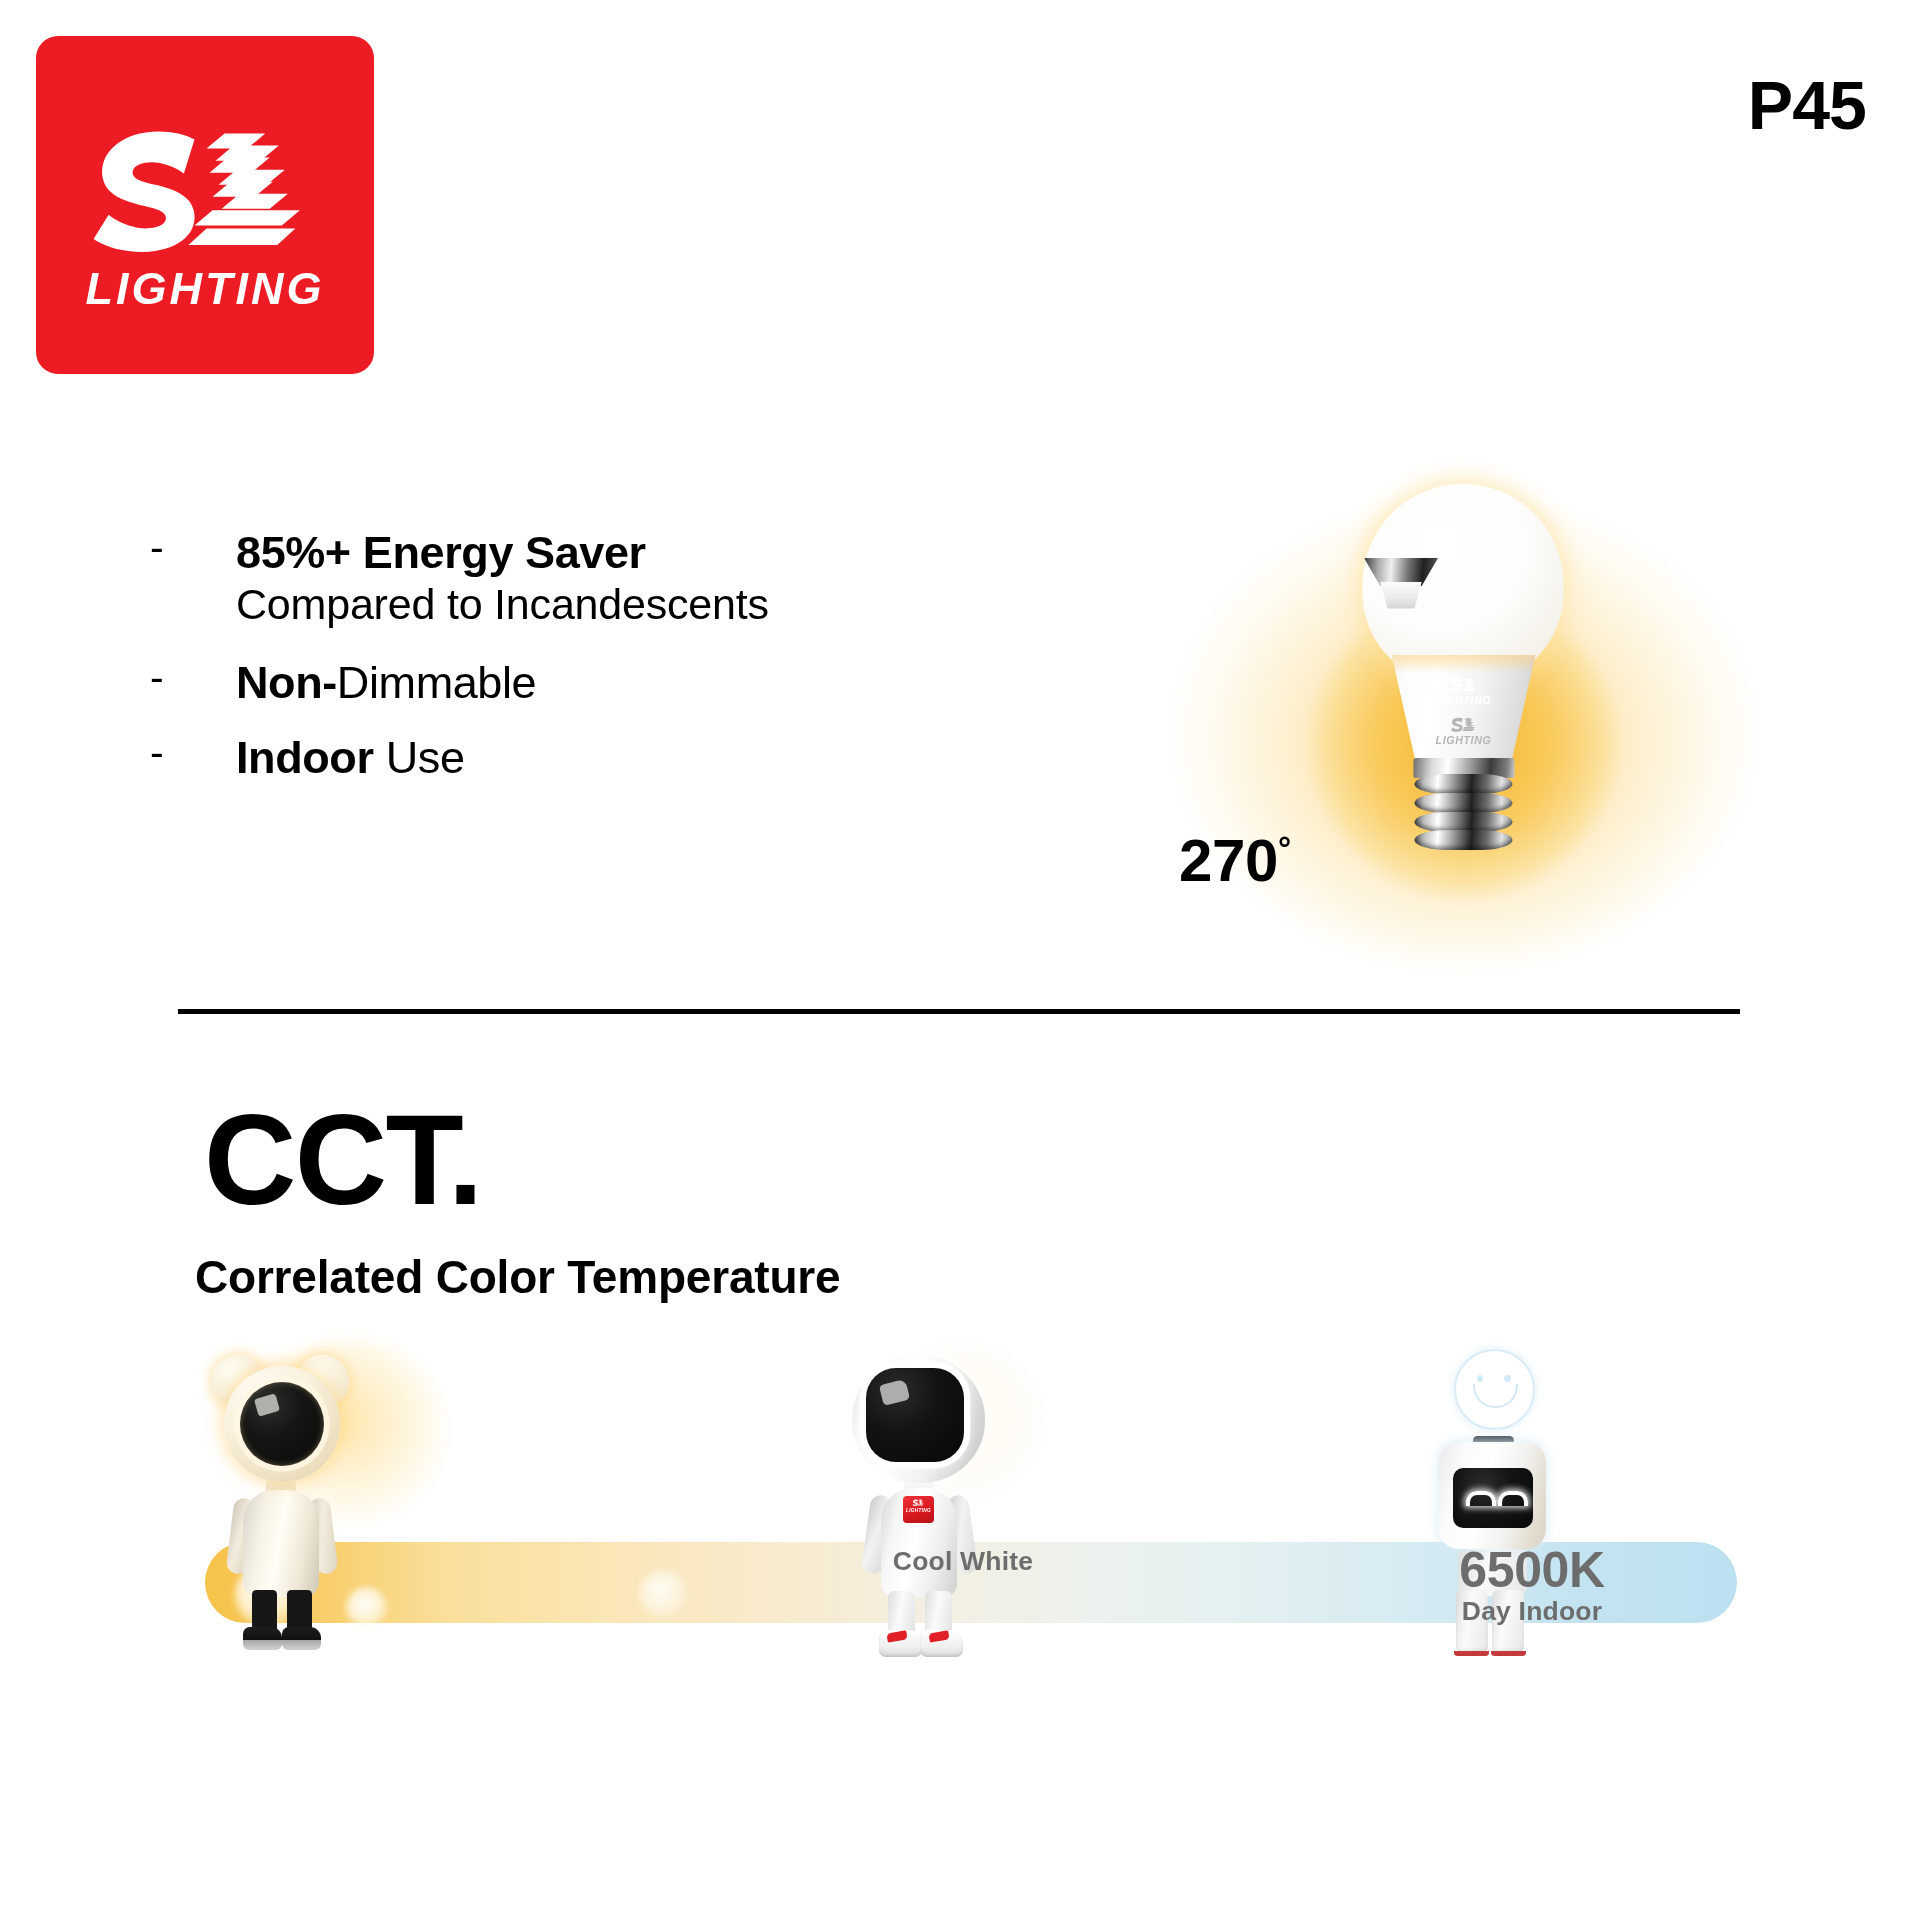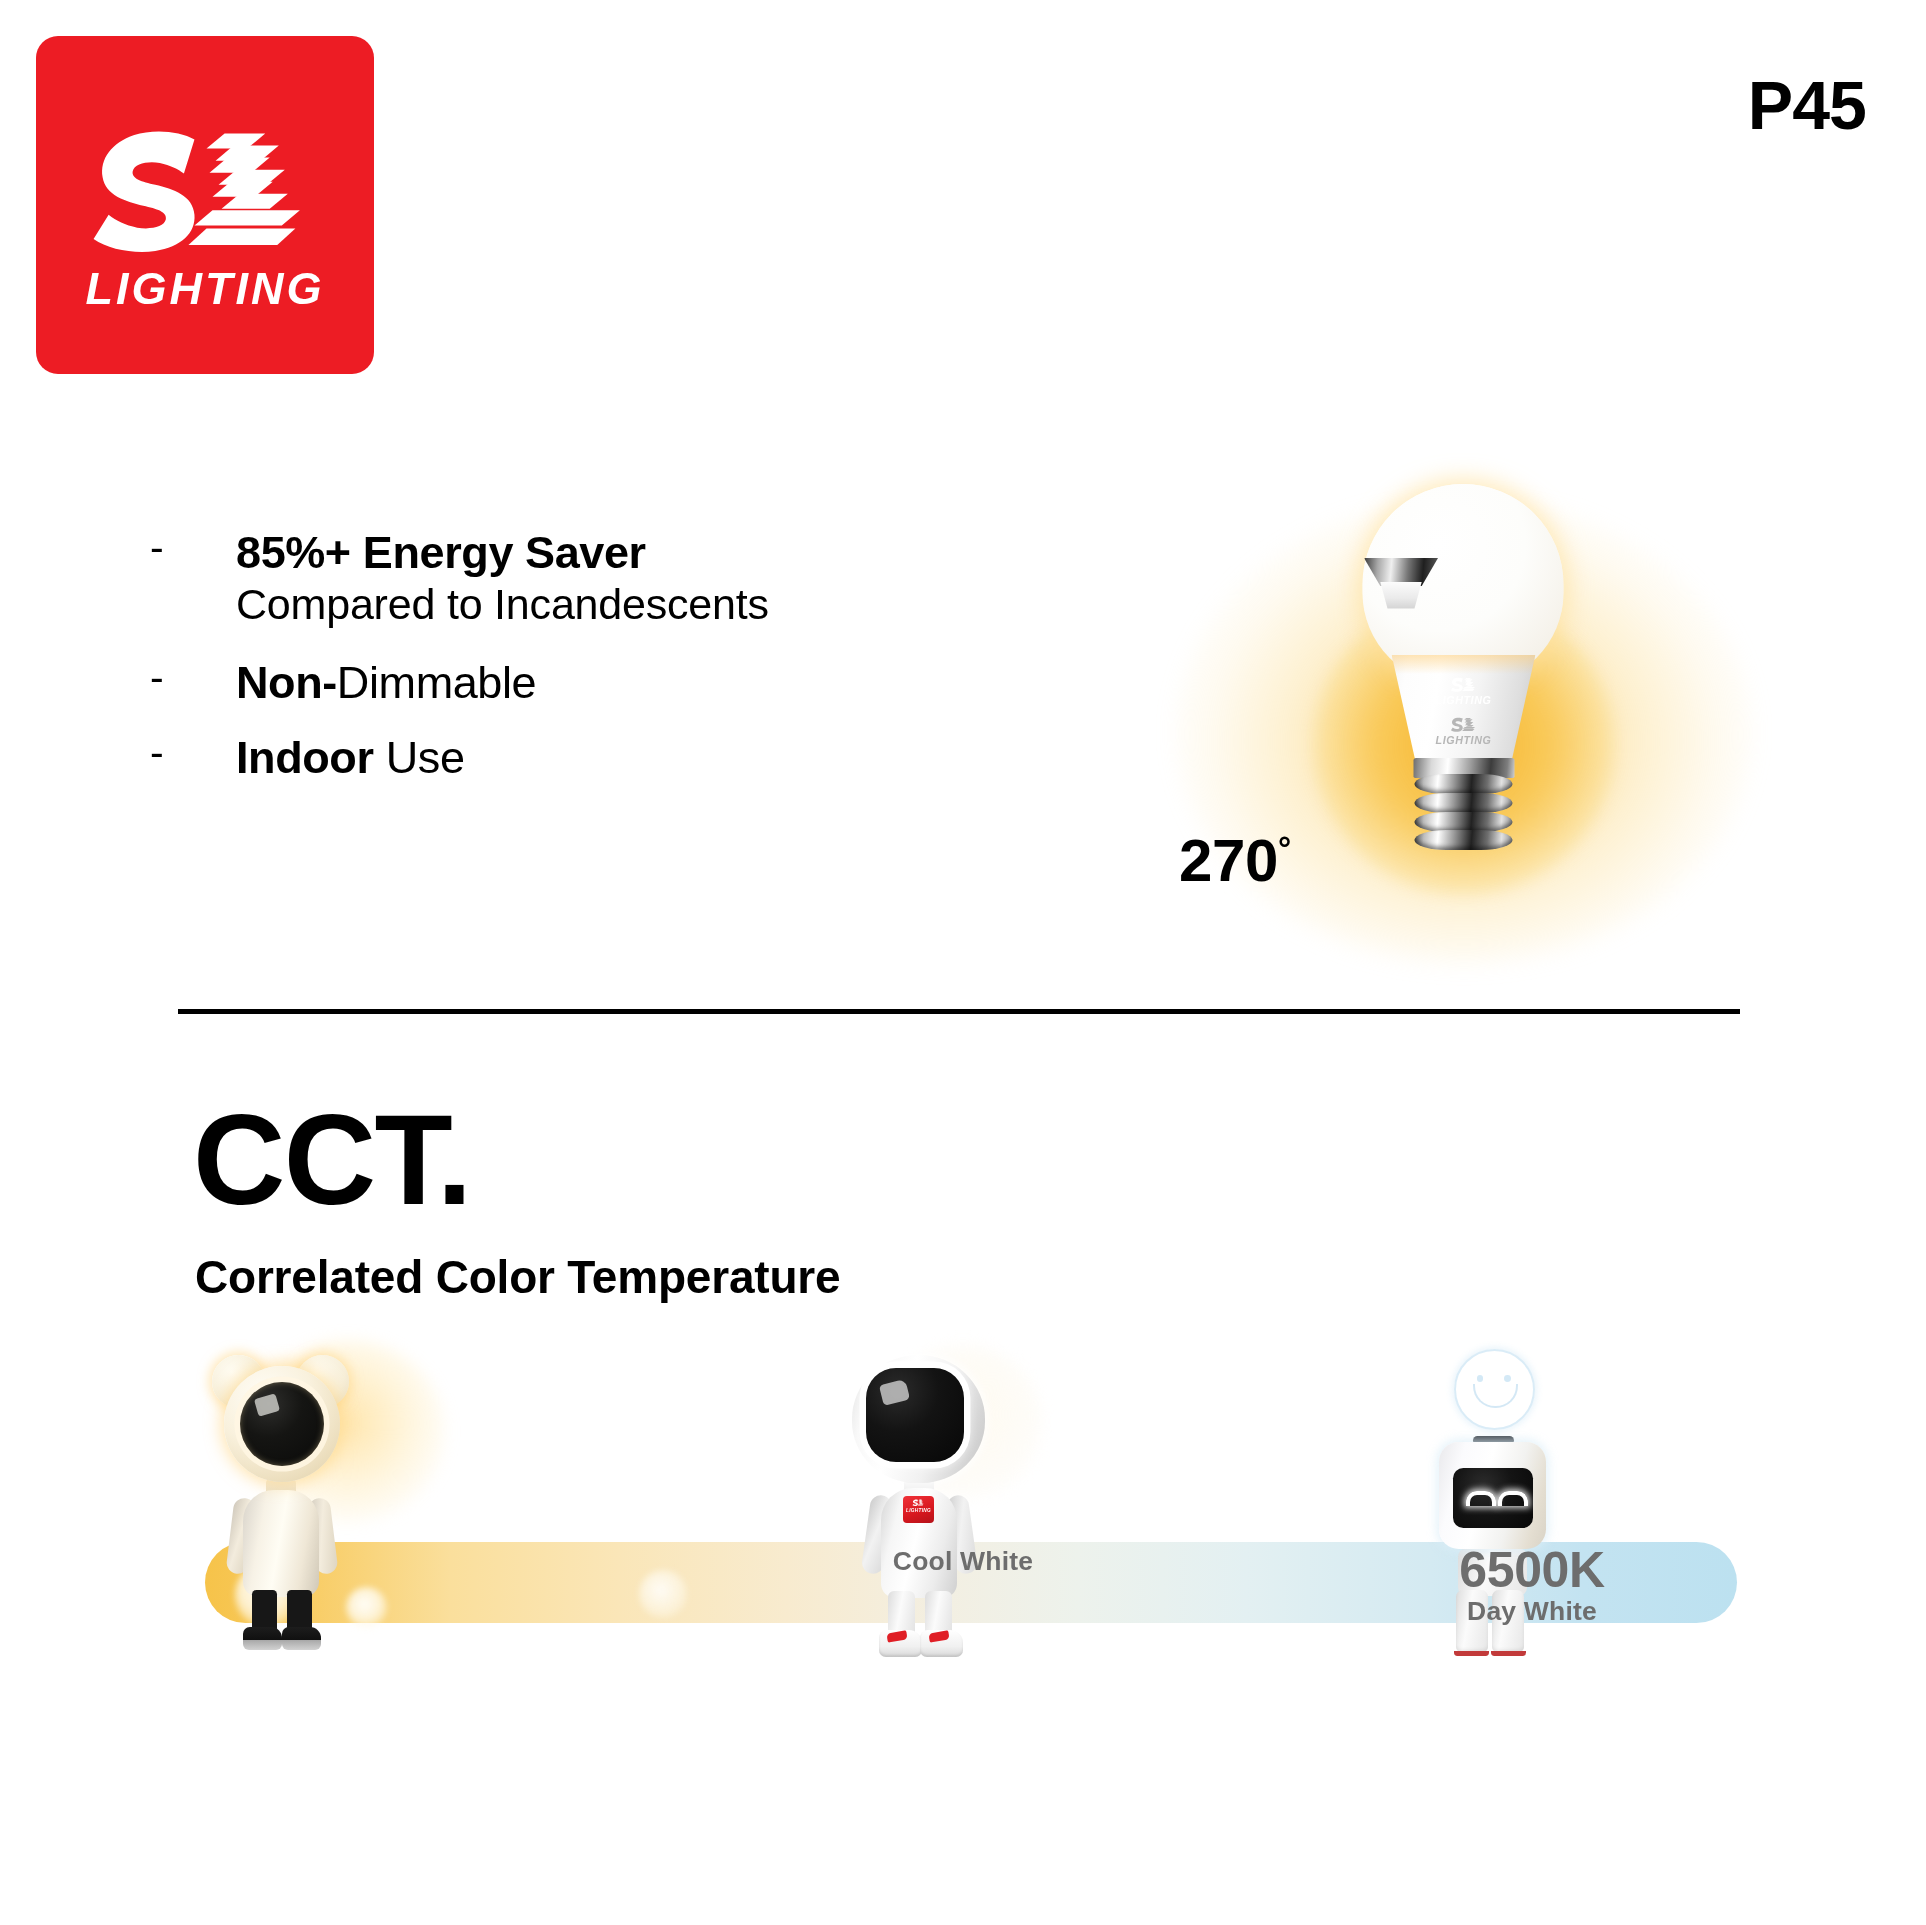--- a/index.html
+++ b/index.html
@@ -282,21 +282,21 @@
     left: 178px;
     top: 1009px;
     width: 1562px;
     height: 4.7px;
     background: #000000;
   }
 
   
   .cct-title {
     position: absolute;
-    left: 193px;
+    left: 204px;
     top: 1096px;
     font-size: 128px;
     font-weight: 700;
     letter-spacing: -1.7px;
     line-height: 1;
     color: #000;
   }
   .cct-sub {
     position: absolute;
     left: 195px;
@@ -874,16 +874,16 @@
     <div class="m6-boot m6-boot-r"></div>
     <div class="m6-sole m6-sole-l"></div>
     <div class="m6-sole m6-sole-r"></div>
     <div class="m6-head"></div>
     <div class="m6-screen"></div>
     <div class="m6-arc m6-arc-l"></div>
     <div class="m6-arc m6-arc-r"></div>
   </div>
   <div class="cct-label lab-day">
     <span class="cct-k">6500K</span>
-    <span class="cct-name">Day White</span>
+    <span class="cct-name">Day Indoor</span>
   </div>
 </div>
 
 
 </body></html>

